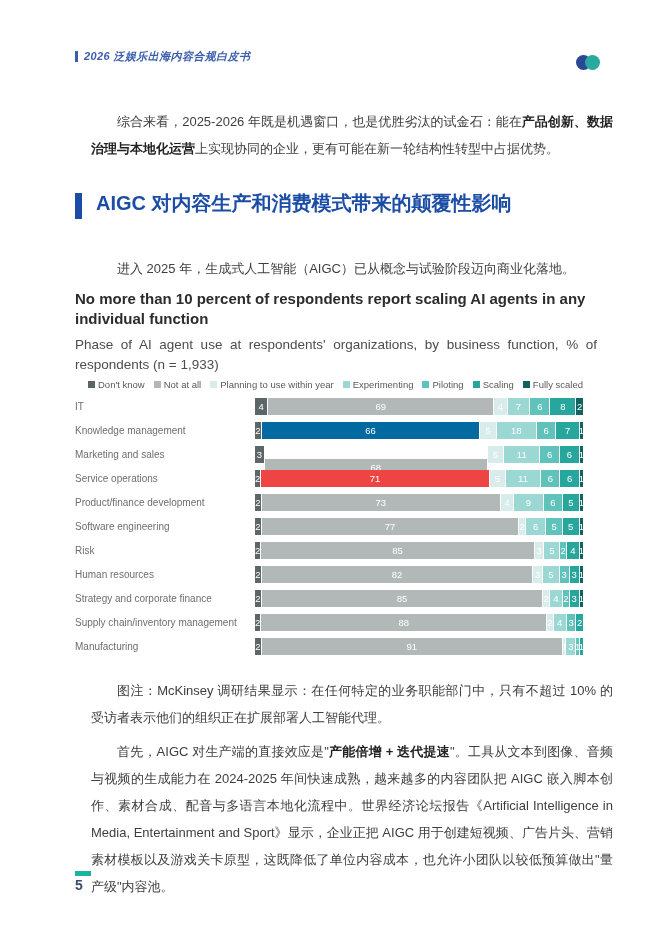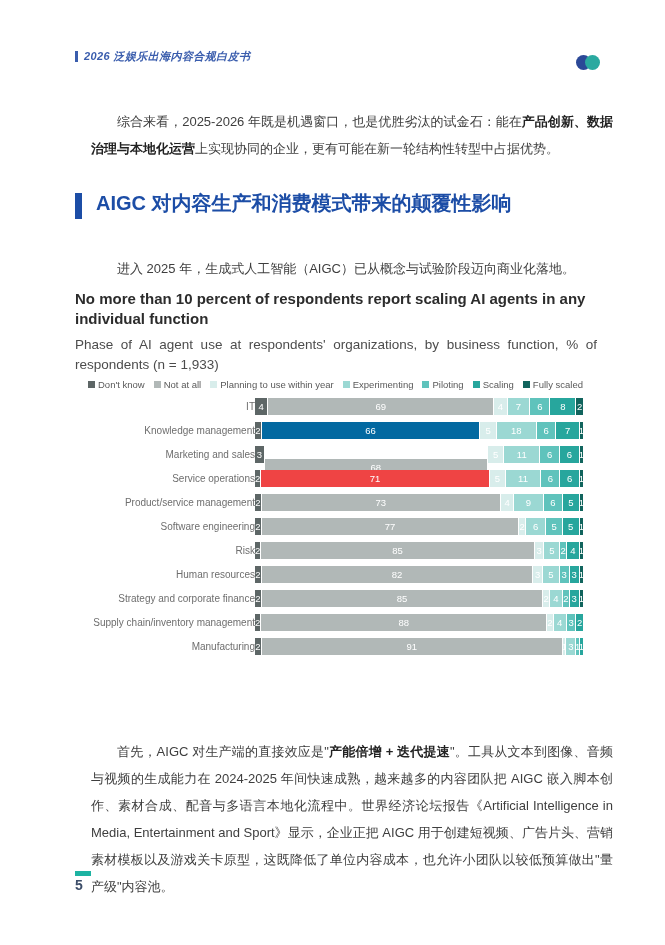--- a/index.html
+++ b/index.html
@@ -27,21 +27,21 @@
   
   .figure{position:absolute;left:75px;top:289px;width:522px;}
   .chart-title{font-size:15px;font-weight:bold;color:#2c2c2c;line-height:1.3;margin:0;}
   .chart-subtitle{margin:7px 0 0 0;font-size:13.5px;color:#4c4c4c;text-align:justify;line-height:1.45;}
   .legend{margin-top:5px;display:flex;align-items:center;gap:9px;font-size:9.5px;
           color:#595959;padding-left:13px;}
   .legend-item{display:flex;align-items:center;gap:3px;white-space:nowrap;}
   .legend-swatch{width:7px;height:7px;flex:none;}
   .chart{margin-top:8px;display:flex;flex-direction:column;gap:7px;}
   .chart-row{display:flex;align-items:center;height:17px;}
-  .row-label{width:180px;box-sizing:border-box;text-align:right;
+  .row-label{width:180px;box-sizing:border-box;
              font-size:10px;color:#6e6e6e;white-space:nowrap;flex:none;}
   .bar-track{width:328px;height:17px;display:flex;flex:none;}
   .bar-seg{height:100%;overflow:hidden;display:flex;align-items:center;justify-content:center;
            border-right:1px solid #fff;box-sizing:border-box;}
   .bar-seg:last-child{border-right:none;}
   .bar-seg span{font-size:9.5px;color:#fff;line-height:1;}
 
   
   .footer-bar{position:absolute;left:75px;top:871px;width:16px;height:5px;background:#1db3a2;}
   .page-number{position:absolute;left:75px;top:877px;font-size:14px;font-weight:bold;color:#3c4d68;}
@@ -197,21 +197,21 @@
             </div>
             <div class="bar-seg" style="width: 5.88235%; background: rgb(39, 166, 157);">
               <span>6</span>
             </div>
             <div class="bar-seg" style="width: 0.980392%; background: rgb(17, 100, 93);">
               <span>1</span>
             </div>
           </div>
         </div>
         <div class="chart-row">
-          <div class="row-label">Product/service management</div>
+          <div class="row-label">Product/finance development</div>
           <div class="bar-track">
             <div class="bar-seg" style="width: 2%; background: rgb(93, 102, 102);">
               <span>2</span>
             </div>
             <div class="bar-seg" style="width: 73%; background: rgb(177, 184, 183);">
               <span>73</span>
             </div>
             <div class="bar-seg" style="width: 4%; background: rgb(216, 237, 235);">
               <span>4</span>
             </div>
@@ -375,19 +375,20 @@
               <span>1</span>
             </div>
             <div class="bar-seg" style="width: 1.0101%; background: rgb(39, 166, 157);">
               <span>1</span>
             </div>
           </div>
         </div>
       </div>
   </div>
 
+  <p class="para" style="top:661px;">图注：McKinsey 调研结果显示：在任何特定的业务职能部门中，只有不超过 10% 的受访者表示他们的组织正在扩展部署人工智能代理。</p>
 
   <p class="para" style="top:722px;"><span>首先，AIGC 对生产端的直接效应是"</span><b>产能倍增 + 迭代提速</b><span>"。工具从文本到图像、音频与视频的生成能力在 2024-2025 年间快速成熟，越来越多的内容团队把 AIGC 嵌入脚本创作、素材合成、配音与多语言本地化流程中。世界经济论坛报告《Artificial Intelligence in Media, Entertainment and Sport》显示，企业正把 AIGC 用于创建短视频、广告片头、营销素材模板以及游戏关卡原型，这既降低了单位内容成本，也允许小团队以较低预算做出"量产级"内容池。</span></p>
 
   <div class="footer-bar"></div>
   <div class="page-number">5</div>
 
 </div>
 
 </body></html>

